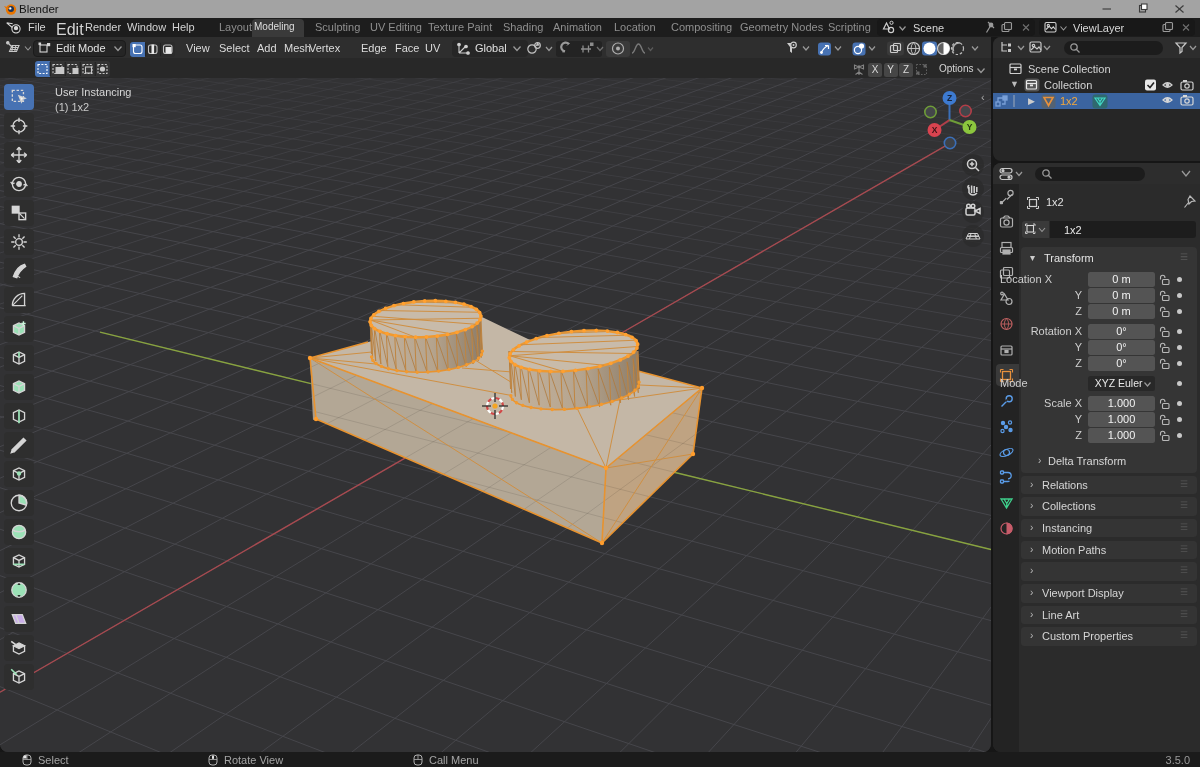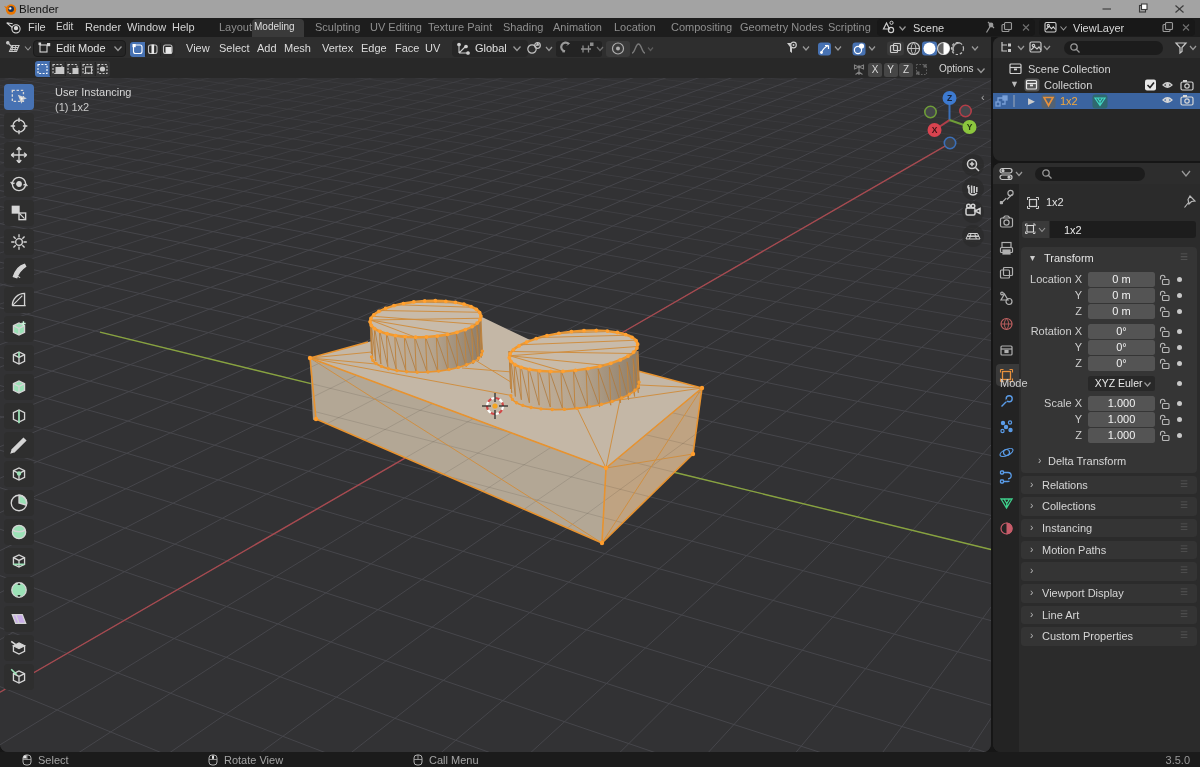--- a/index.html
+++ b/index.html
@@ -23,21 +23,21 @@
 </div>
 <div class="abs" style="left:0;top:18px;width:1200px;height:19px;background:#1d1d1d"></div>
 <svg class="abs" style="left:6px;top:20px" width="16" height="15" viewBox="0 0 24 20">
 <g stroke="#d8d8d8" stroke-width="1.6" fill="none">
 <circle cx="15" cy="12" r="6.2"></circle>
       <circle cx="15" cy="11" r="2.4" fill="#d8d8d8"></circle>
 <path d="M9.5 10 L1 3 M1 3 L10 4.5"></path>
     </g>
   </svg>
 <span class="txt" style="left:28px;top:21px;font-size:11px;color:#d4d4d4">File</span>
-<span class="txt" style="left:56px;top:21px;font-size:10px;color:#d4d4d4">Edit</span>
+<span class="txt" style="left:56px;top:21px;font-size:16px;color:#d4d4d4">Edit</span>
 <span class="txt" style="left:85px;top:21px;font-size:11px;color:#d4d4d4">Render</span>
 <span class="txt" style="left:127px;top:21px;font-size:11px;color:#d4d4d4">Window</span>
 <span class="txt" style="left:172px;top:21px;font-size:11px;color:#d4d4d4">Help</span>
 <div class="abs" style="left:252px;top:19px;width:52px;height:18px;background:#3a3a3a;border-radius:4px 4px 0 0"></div>
 <span class="txt" style="left:219px;top:21px;font-size:11px;color:#8f8f8f">Layout</span>
 <span class="txt" style="left:254px;top:21px;font-size:10px;color:#dedede">Modeling</span>
 <span class="txt" style="left:315px;top:21px;font-size:11px;color:#8f8f8f">Sculpting</span>
 <span class="txt" style="left:370px;top:21px;font-size:11px;color:#8f8f8f">UV Editing</span>
 <span class="txt" style="left:428px;top:21px;font-size:11px;color:#8f8f8f">Texture Paint</span>
 <span class="txt" style="left:503px;top:21px;font-size:11px;color:#8f8f8f">Shading</span>
@@ -614,21 +614,21 @@
 <rect x="33.5" y="3" width="8.5" height="8.5" rx="2" stroke="#c0c0c0"></rect>
       <rect x="35.5" y="5" width="6" height="6.5" fill="#e8e8e8" stroke="none"></rect>
 <line x1="15.5" y1="1" x2="15.5" y2="14" stroke="#222" stroke-width="1"></line>
       <line x1="30.5" y1="1" x2="30.5" y2="14" stroke="#222" stroke-width="1"></line>
     </g>
   </svg>
 <span class="txt" style="left:186px;top:42px;font-size:11px;color:#dcdcdc">View</span>
 <span class="txt" style="left:219px;top:42px;font-size:11px;color:#dcdcdc">Select</span>
 <span class="txt" style="left:257px;top:42px;font-size:11px;color:#dcdcdc">Add</span>
 <span class="txt" style="left:284px;top:42px;font-size:11px;color:#dcdcdc">Mesh</span>
-<span class="txt" style="left:322px;top:42px;font-size:11px;color:#dcdcdc">Vertex</span>
+<span class="txt" style="left:309px;top:42px;font-size:11px;color:#dcdcdc">Vertex</span>
 <span class="txt" style="left:361px;top:42px;font-size:11px;color:#dcdcdc">Edge</span>
 <span class="txt" style="left:395px;top:42px;font-size:11px;color:#dcdcdc">Face</span>
 <span class="txt" style="left:425px;top:42px;font-size:11px;color:#dcdcdc">UV</span>
 <div class="abs" style="left:452px;top:40px;width:76px;height:17px;background:#262626;border-radius:4px"></div>
 <svg class="abs" style="left:456px;top:42px" width="16" height="13" viewBox="0 0 16 13">
 <g stroke="#d0d0d0" stroke-width="1.1" fill="none">
       <path d="M3 11 L3 3 M3 11 L11 11 M3 11 L9 5"></path>
       <circle cx="3" cy="2.5" r="1.3" fill="#d0d0d0"></circle>
       <circle cx="12" cy="11" r="1.3" fill="#d0d0d0"></circle>
       <circle cx="10" cy="4.5" r="1.3" fill="#d0d0d0"></circle>
@@ -1155,21 +1155,21 @@
       <path d="M1.5 1 h2 M1.5 1 v2 M11 1 h-2 M11 1 v2 M1.5 10.5 h2 M1.5 10.5 v-2 M11 10.5 h-2 M11 10.5 v-2" stroke-width="0.9"></path>
 <path d="M15 5 l3 3.5 3-3.5" stroke="#999"></path>
     </g>
   </svg>
 <div class="abs" style="left:1050px;top:221px;width:146px;height:17px;background:#1d1d1d;border-radius:0 3px 3px 0"></div>
 <span class="txt" style="left:1064px;top:223.5px;font-size:11px;color:#e8e8e8">1x2</span>
 <div class="abs" style="left:1021px;top:247px;width:176px;height:226px;background:#353535;border-radius:4px"></div>
 <span class="txt" style="left:1030px;top:252px;font-size:10px;color:#ccc">▾</span>
 <span class="txt" style="left:1044px;top:252px;font-size:11px;color:#e4e4e4">Transform</span>
 <div class="txt" style="left:1180px;top:252px;color:#5a5a5a;font-size:9px;letter-spacing:1px">☰</div>
-<div class="txt" style="left:1000px;top:273.0px;width:82px;text-align:right;font-size:11px;color:#cfcfcf">Location X</div>
+<div class="txt" style="left:1000px;top:273.0px;width:82px;text-align:left;font-size:11px;color:#cfcfcf">Location X</div>
 <div class="abs" style="left:1088px;top:272.0px;width:67px;height:15px;background:#545454;border-radius:2.5px;color:#f2f2f2;font-size:11px;text-align:center;line-height:15px">0 m</div>
 <svg class="abs" style="left:1159px;top:273.5px" width="11" height="12" viewBox="0 0 11 12">
     <g stroke="#b8b8b8" stroke-width="1.1" fill="none">
       <rect x="3.5" y="5.5" width="6.5" height="5" rx="1"></rect>
       <path d="M1.5 5.5 v-2 a2.2 2.2 0 0 1 4.4 0 v0.5"></path>
     </g>
   </svg>
 <div class="abs" style="left:1177px;top:277.0px;width:5px;height:5px;background:#c8c8c8;border-radius:50%"></div>
 <div class="txt" style="left:1000px;top:289.0px;width:82px;text-align:right;font-size:11px;color:#cfcfcf">Y</div>
 <div class="abs" style="left:1088px;top:288.0px;width:67px;height:15px;background:#545454;border-radius:2.5px;color:#f2f2f2;font-size:11px;text-align:center;line-height:15px">0 m</div>

